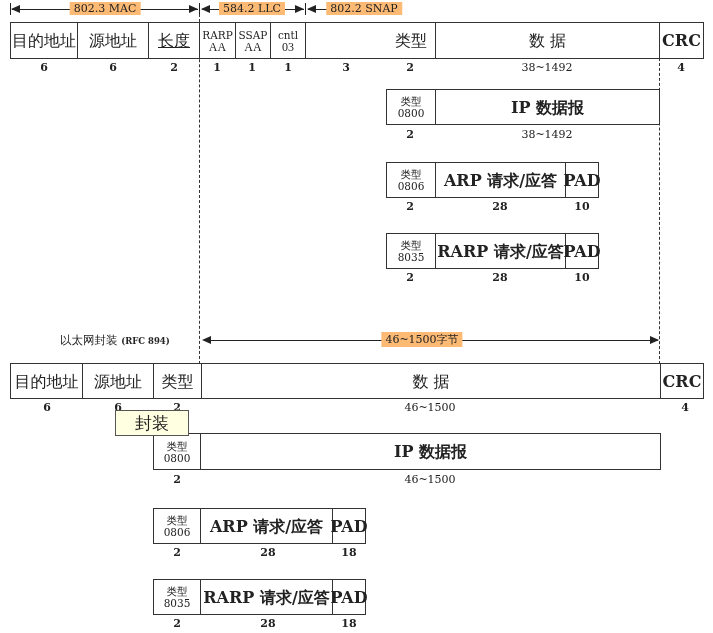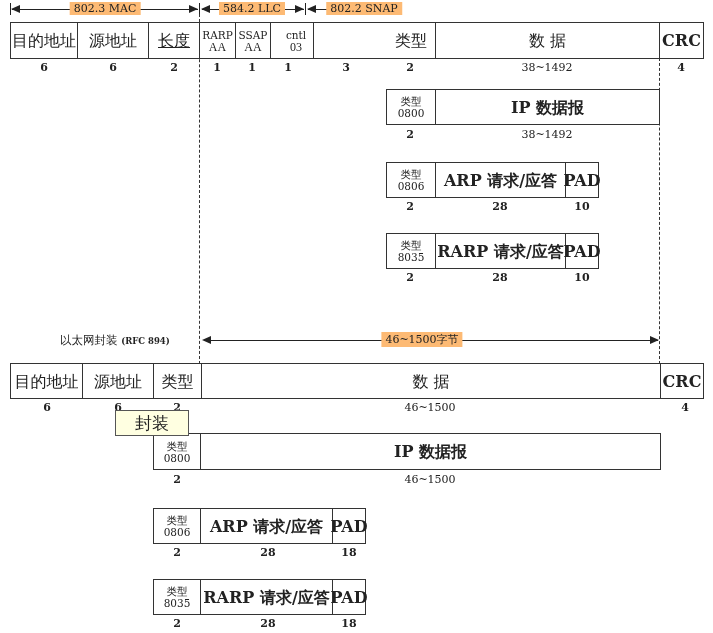--- a/index.html
+++ b/index.html
@@ -66,21 +66,21 @@
       <span>长度</span>
     </div>
   <div class="cell small" style="left:189px;width:36px;">
       <span>RARP</span>
       <span class="sub">AA</span>
     </div>
   <div class="cell small" style="left:225px;width:35px;">
       <span>SSAP</span>
       <span class="sub">AA</span>
     </div>
-  <div class="cell small" style="left:268px;width:35px;">
+  <div class="cell small" style="left:260px;width:35px;">
       <span>cntl</span>
       <span class="sub">03</span>
     </div>
   <div class="cell" style="left:376px;width:49px;">
       <span>类型</span>
     </div>
   <div class="cell" style="left:425px;width:224px;">
       <span>数 据</span>
     </div>
   <div class="cell last bold" style="left:649px;width:43px;">

